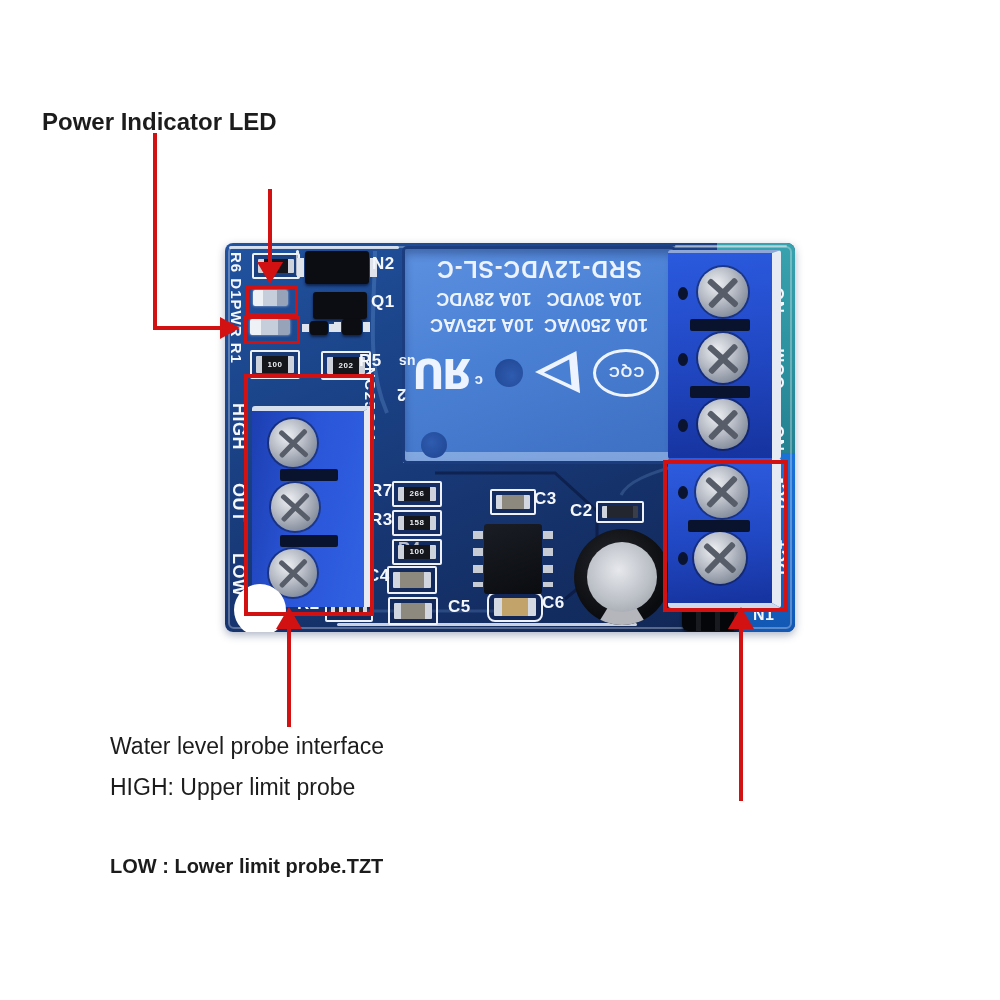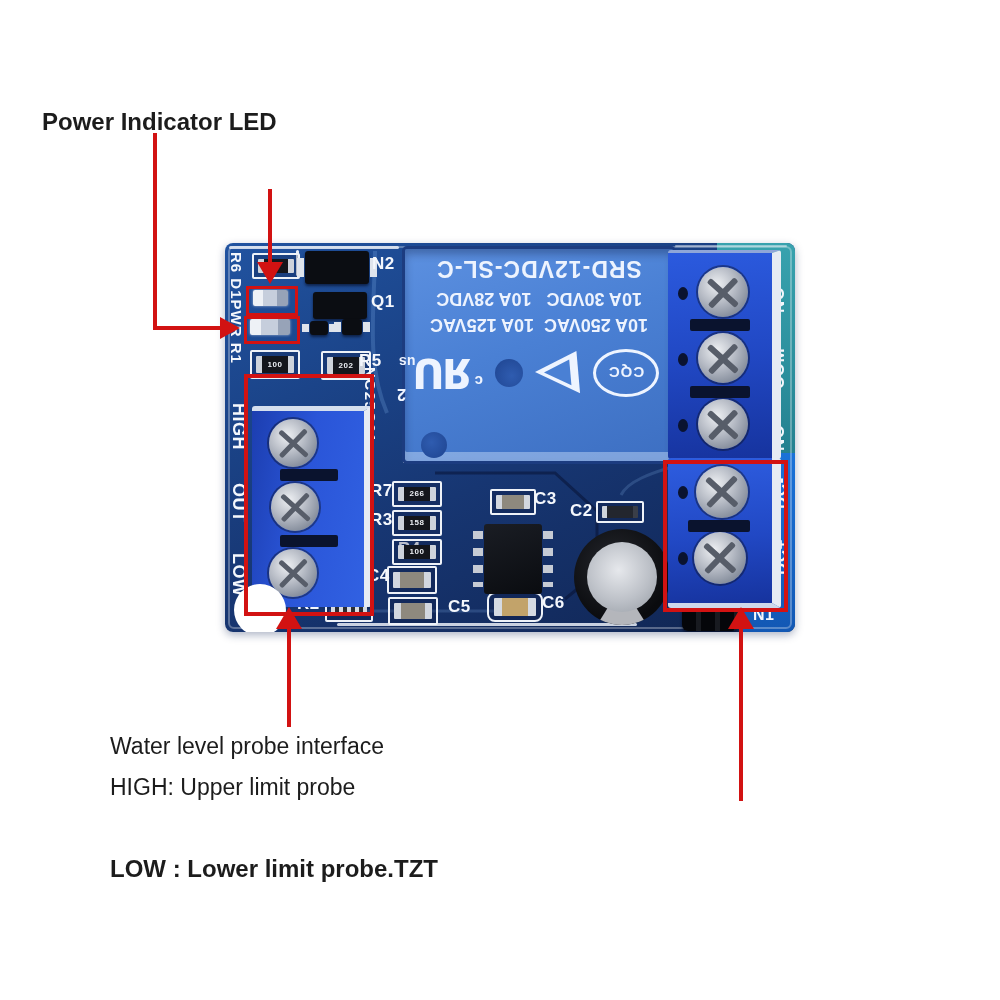--- a/index.html
+++ b/index.html
@@ -101,21 +101,21 @@
   <div class="rbox" style="left:244px;top:374px;width:122px;height:234px;"></div>
   <div class="rbox" style="left:663px;top:460px;width:117px;height:144px;"></div>
 
   <div class="arr arr-up" style="left:276px;top:607px;"></div>
   <div class="rline" style="left:287px;top:628px;width:4px;height:99px;"></div>
   <div class="arr arr-up" style="left:728px;top:607px;"></div>
   <div class="rline" style="left:739px;top:628px;width:4px;height:173px;"></div>
 
   <div class="ann" style="left:110px;top:733px;">Water level probe interface</div>
   <div class="ann" style="left:110px;top:774px;">HIGH: Upper limit probe</div>
-  <div class="ann bold" style="left:110px;top:855px;font-size:24px;">LOW : Lower limit probe.TZT</div>
+  <div class="ann bold" style="left:110px;top:855px;font-size:20px;">LOW : Lower limit probe.TZT</div>
 
   <div class="pcb">
     <div class="teal"></div>
     <div class="pwrblue"></div>
 
     <svg class="abs" style="left:0;top:0;z-index:1;" width="570" height="389" viewBox="0 0 570 389">
       <path d="M150,8 C150,60 140,120 162,170" fill="none" stroke="rgba(150,200,255,.20)" stroke-width="4"></path>
       <path d="M440,40 C420,80 430,140 418,190" fill="none" stroke="rgba(150,200,255,.16)" stroke-width="4"></path>
       <path d="M210,230 L330,230 L372,268 L372,330 L340,356" fill="none" stroke="rgba(5,12,40,.45)" stroke-width="3"></path>
       <path d="M104,368 H300" fill="none" stroke="rgba(150,200,255,.18)" stroke-width="3"></path>

